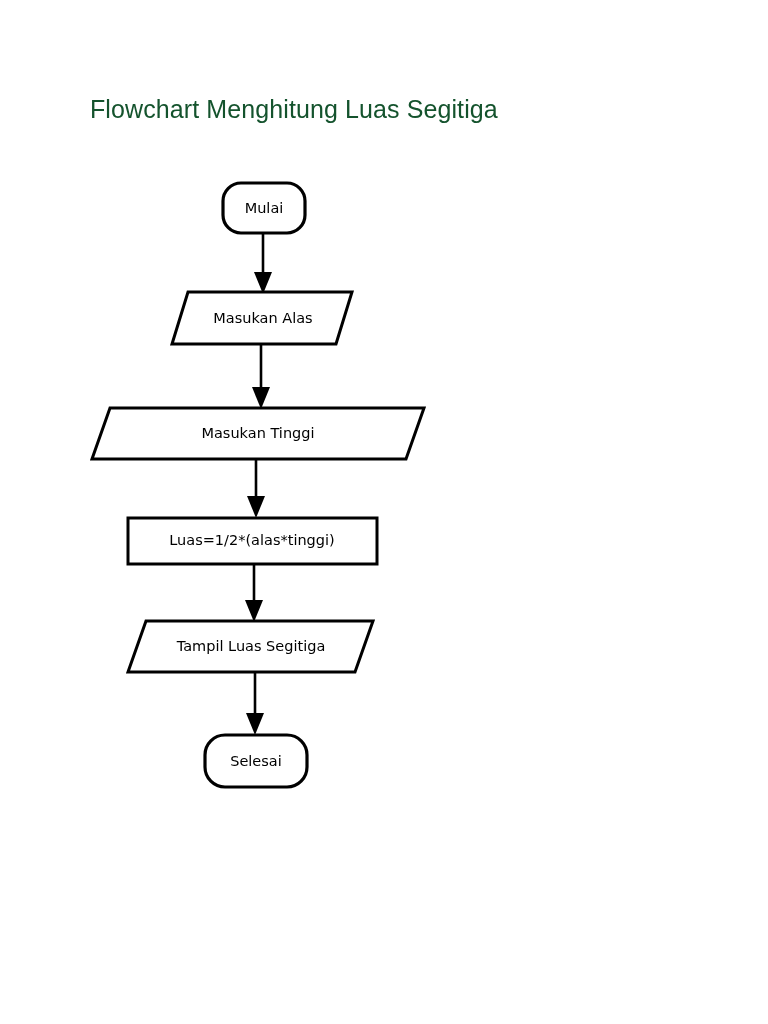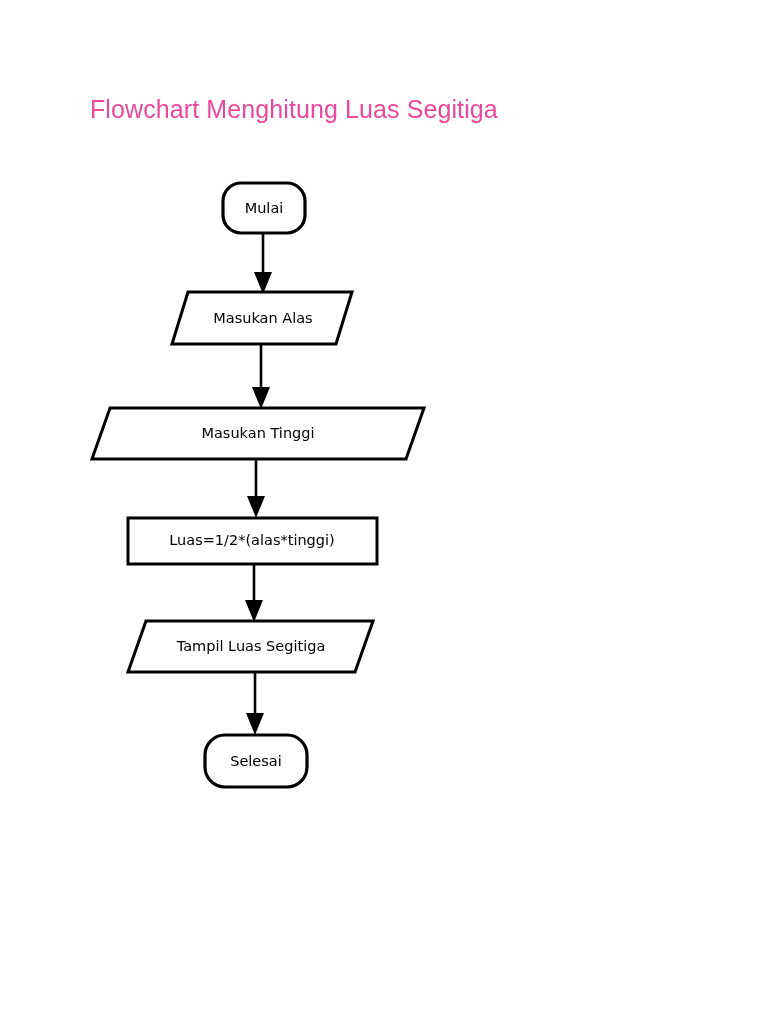--- a/index.html
+++ b/index.html
@@ -24,21 +24,21 @@
     height: 1024px;
     background: #ffffff;
   }
   #page-title {
     position: absolute;
     left: 90px;
     top: 95px;
     font-size: 25px;
     font-weight: 400;
     letter-spacing: 0.1px;
-    color: #ec4899;
+    color: #14532d;
     white-space: nowrap;
     font-family: "Liberation Sans", sans-serif;
   }
   #flow-svg {
     position: absolute;
     left: 0;
     top: 0;
     width: 768px;
     height: 1024px;
   }

